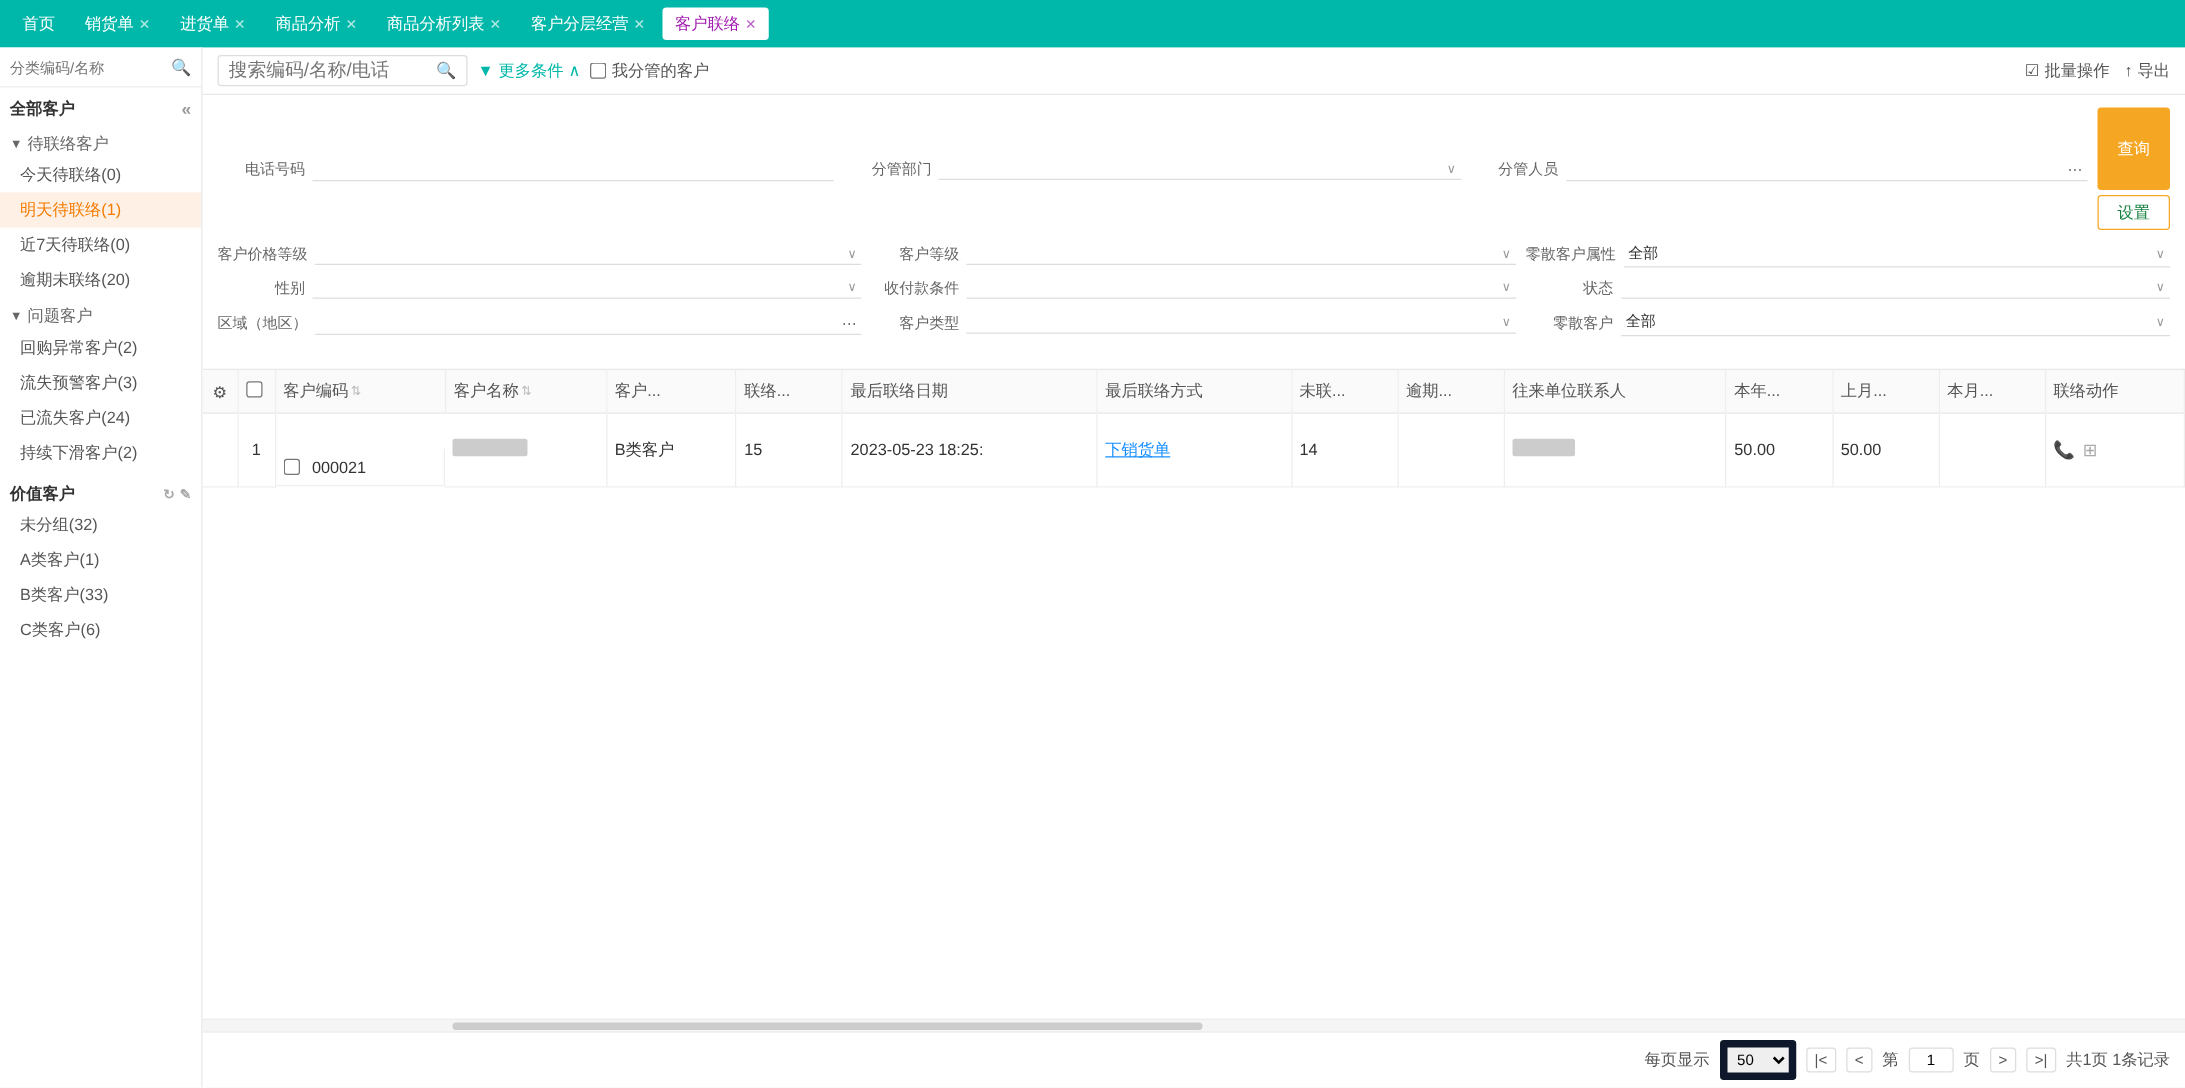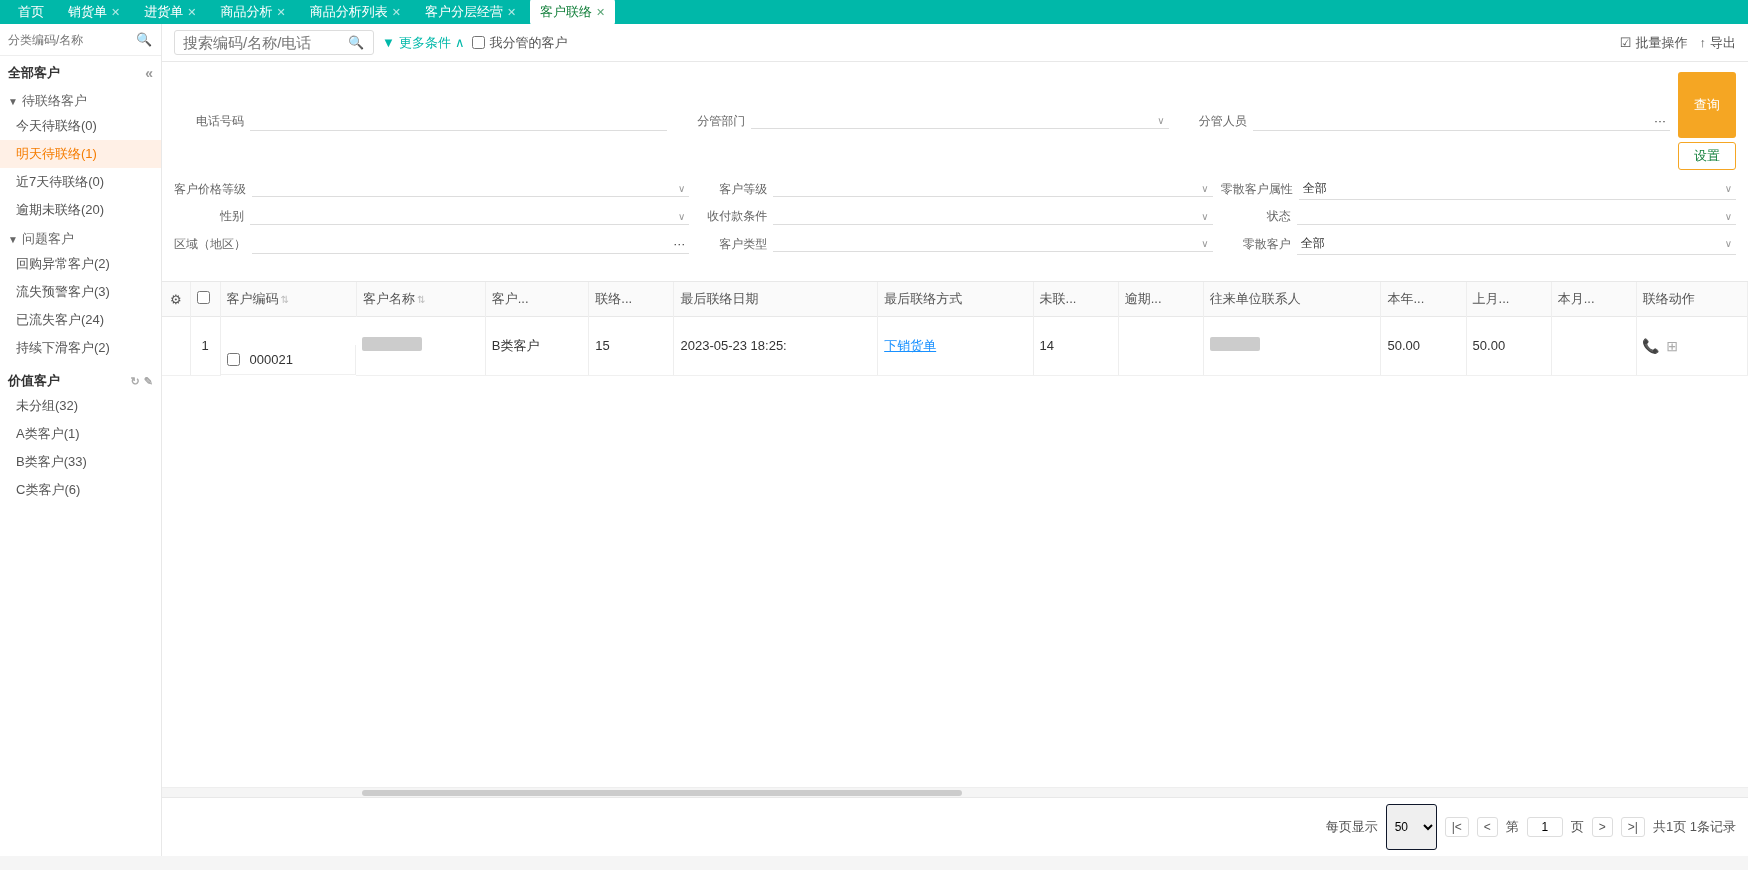--- a/index.html
+++ b/index.html
@@ -1,38 +1,38 @@
 <!DOCTYPE html>
 <html><head>
   <meta charset="utf-8">
   <style>
     * { box-sizing: border-box; margin: 0; padding: 0; font-family: 'Microsoft YaHei', Arial, sans-serif; font-size: 13px; }
     body { background: #f5f5f5; overflow: hidden; }
 
     
     .top-nav {
       background: #00b8a9;
-      height: 24px;
+      height: 38px;
       display: flex;
       align-items: center;
       padding: 0 8px;
       gap: 4px;
     }
     .nav-item {
       color: #fff;
       padding: 4px 10px;
       cursor: pointer;
       border-radius: 3px;
       white-space: nowrap;
       font-size: 13px;
       display: flex;
       align-items: center;
       gap: 4px;
     }
-    .nav-item.active { background: #fff; color: #15803d; }
+    .nav-item.active { background: #fff; color: #a21caf; }
     .nav-close { font-size: 11px; opacity: 0.7; }
     .nav-home { font-size: 13px; }
 
     
     .main-layout {
       display: flex;
       height: calc(100vh - 38px);
     }
 
     
@@ -287,23 +287,23 @@
       border-top: 1px solid #e8e8e8;
       padding: 6px 12px;
       display: flex;
       align-items: center;
       justify-content: flex-end;
       gap: 8px;
       font-size: 12px;
       color: #555;
     }
     .footer-select {
-      border: 1px solid #0f172a;
-      border-radius: 3px;
-      padding: 14px 4px;
+      border: 6px solid #0f172a;
+      border-radius: 3px;
+      padding: 2px 4px;
       font-size: 12px;
       cursor: pointer;
     }
     .footer-nav-btn {
       background: none;
       border: 1px solid #ddd;
       border-radius: 3px;
       padding: 2px 6px;
       cursor: pointer;
       color: #555;

